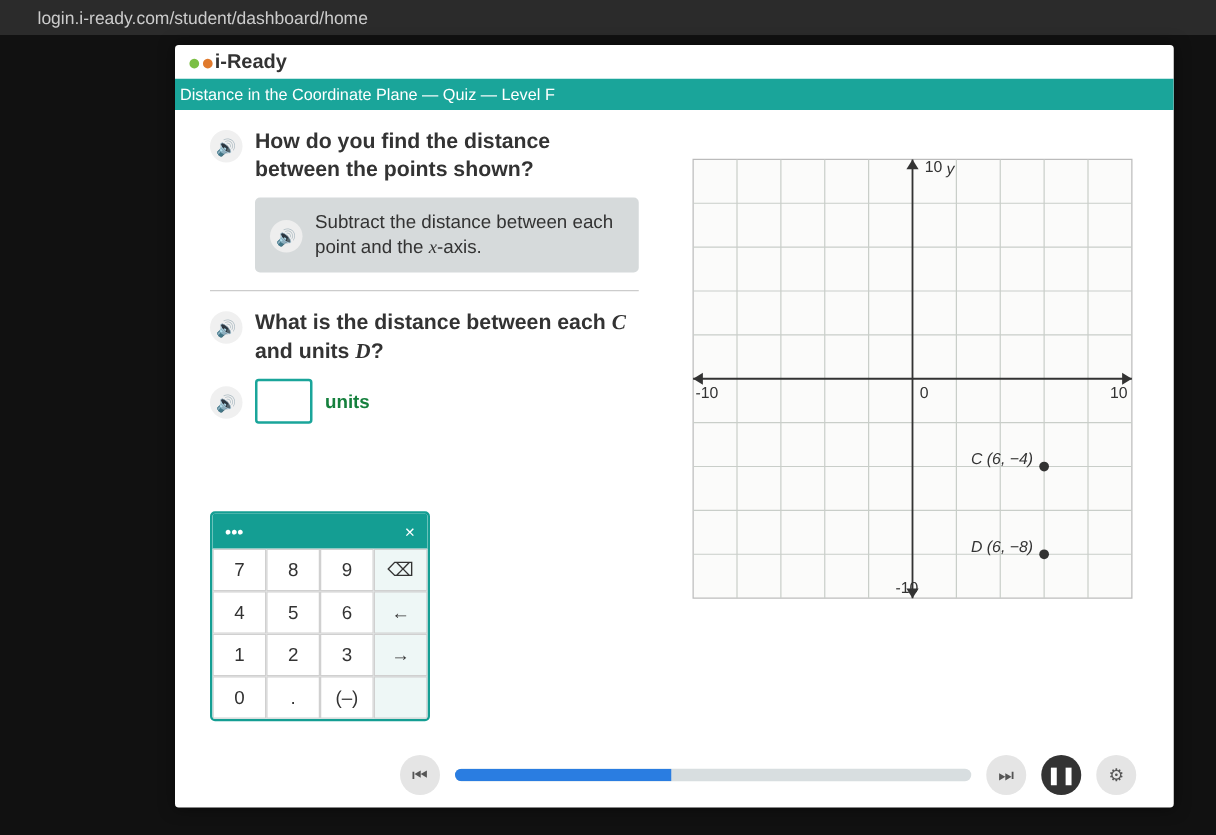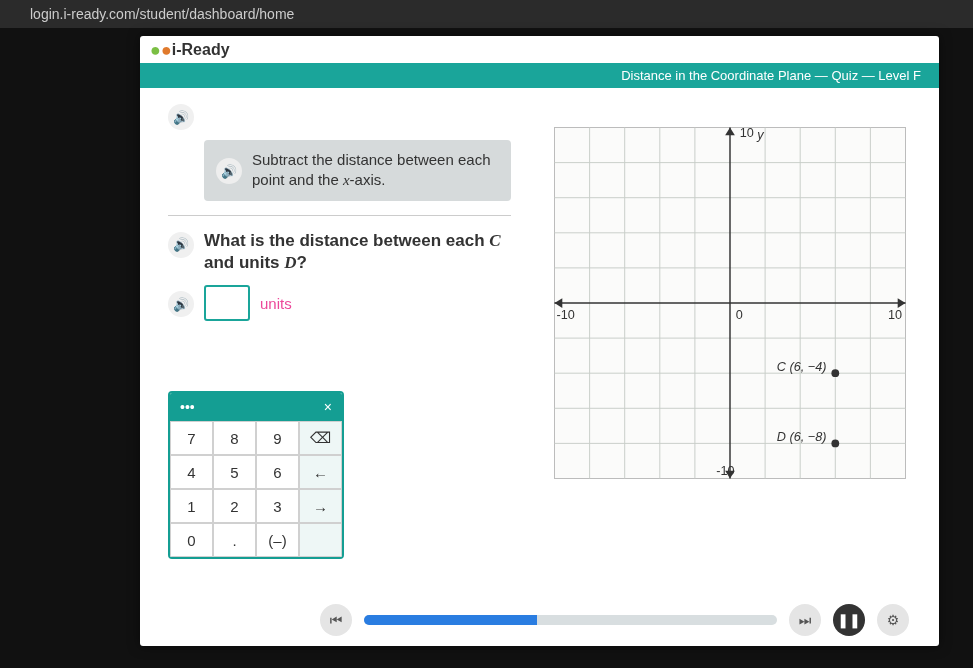--- a/index.html
+++ b/index.html
@@ -2,35 +2,35 @@
 <html><head>
 <meta charset="utf-8">
 <style>
 * { margin:0; padding:0; box-sizing:border-box; font-family: Arial, Helvetica, sans-serif; }
 body { background:#111; display:flex; flex-direction:column; height:668px; width:973px; overflow:hidden; }
 .url-bar { background:#2b2b2b; color:#ccc; padding:6px 30px; font-size:14px; }
 .app { background:#fff; margin:8px 34px 10px 140px; border-radius:3px; box-shadow:0 0 12px rgba(0,0,0,.5); position:relative; height:610px; overflow:hidden; }
 .app-header { display:flex; align-items:flex-end; padding:4px 10px 2px 10px; }
 .logo { font-weight:700; font-size:16px; color:#333; }
 .logo-dot { font-size:18px; vertical-align:middle; }
-.title-bar { background:#1aa59a; color:#fff; font-size:13px; padding:5px 18px; text-align:right; position:relative; }
+.title-bar { background:#1aa59a; color:#fff; font-size:13px; padding:5px 4px; text-align:left; position:relative; }
 .content { display:flex; padding:14px 14px 0 28px; gap:18px; }
 .left { width:360px; }
 .right { flex:1; }
 .q-row { display:flex; align-items:flex-start; gap:10px; margin-bottom:10px; }
 .speaker { width:26px; height:26px; border-radius:50%; background:#f0f0f0; display:flex; align-items:center; justify-content:center; font-size:13px; color:#555; flex-shrink:0; margin-top:2px; }
 .q-text { font-size:17px; font-weight:700; color:#333; line-height:1.35; }
 .hint-box { background:#d6dadb; border-radius:4px; padding:10px 12px; margin:0 0 14px 36px; display:flex; gap:10px; align-items:center; }
 .hint-box .speaker { background:#eee; }
 .hint-text { font-size:15px; color:#333; line-height:1.35; }
 .em { font-style:italic; font-family:Georgia,serif; }
 .hr { border:none; border-top:1px solid #ccc; margin:8px 0 14px 0; }
 .answer-row { display:flex; align-items:center; gap:10px; margin-left:0; }
 .answer-input { width:46px; height:36px; border:2px solid #1aa59a; border-radius:3px; background:#fff; }
-.unit { font-size:15px; color:#ec4899; }
+.unit { font-size:15px; color:#15803d;font-weight:bold; }
 .keypad-wrap { margin-top:70px; border:2px solid #149e93; border-radius:4px; width:176px; overflow:hidden; }
 .keypad-head { background:#149e93; display:flex; justify-content:space-between; align-items:center; padding:6px 10px; color:#fff; font-size:14px; }
 .keypad { display:grid; grid-template-columns:repeat(4,1fr); }
 .key { border:1px solid #d0d0d0; background:#fff; height:34px; display:flex; align-items:center; justify-content:center; font-size:15px; color:#333; cursor:pointer; }
 .key.fn { background:#eef7f6; }
 
 .graph { width:390px; height:390px; margin-left:6px; margin-top:6px; }
 .footer { position:absolute; bottom:10px; left:0; right:0; display:flex; align-items:center; gap:12px; padding:0 30px 0 180px; }
 .ficon { width:32px; height:32px; border-radius:50%; background:#e5e5e5; display:flex; align-items:center; justify-content:center; font-size:14px; color:#555; cursor:pointer; }
 .ficon.dark { background:#333; color:#fff; }
@@ -54,20 +54,21 @@
     </span>
   </div>
   <div class="title-bar">
     <span>Distance in the Coordinate Plane — Quiz — Level F</span>
   </div>
 
   <div class="content">
     <div class="left">
       <div class="q-row">
         <div class="speaker">🔊</div>
+        <div class="q-text">How do you find the distance between the points shown?</div>
       </div>
       <div class="hint-box">
         <div class="speaker">🔊</div>
         <div class="hint-text">
           <span>Subtract the distance between each point and the </span><span class="em">x</span><span>-axis.</span>
         </div>
       </div>
       <hr class="hr">
       <div class="q-row">
         <div class="speaker">🔊</div>

